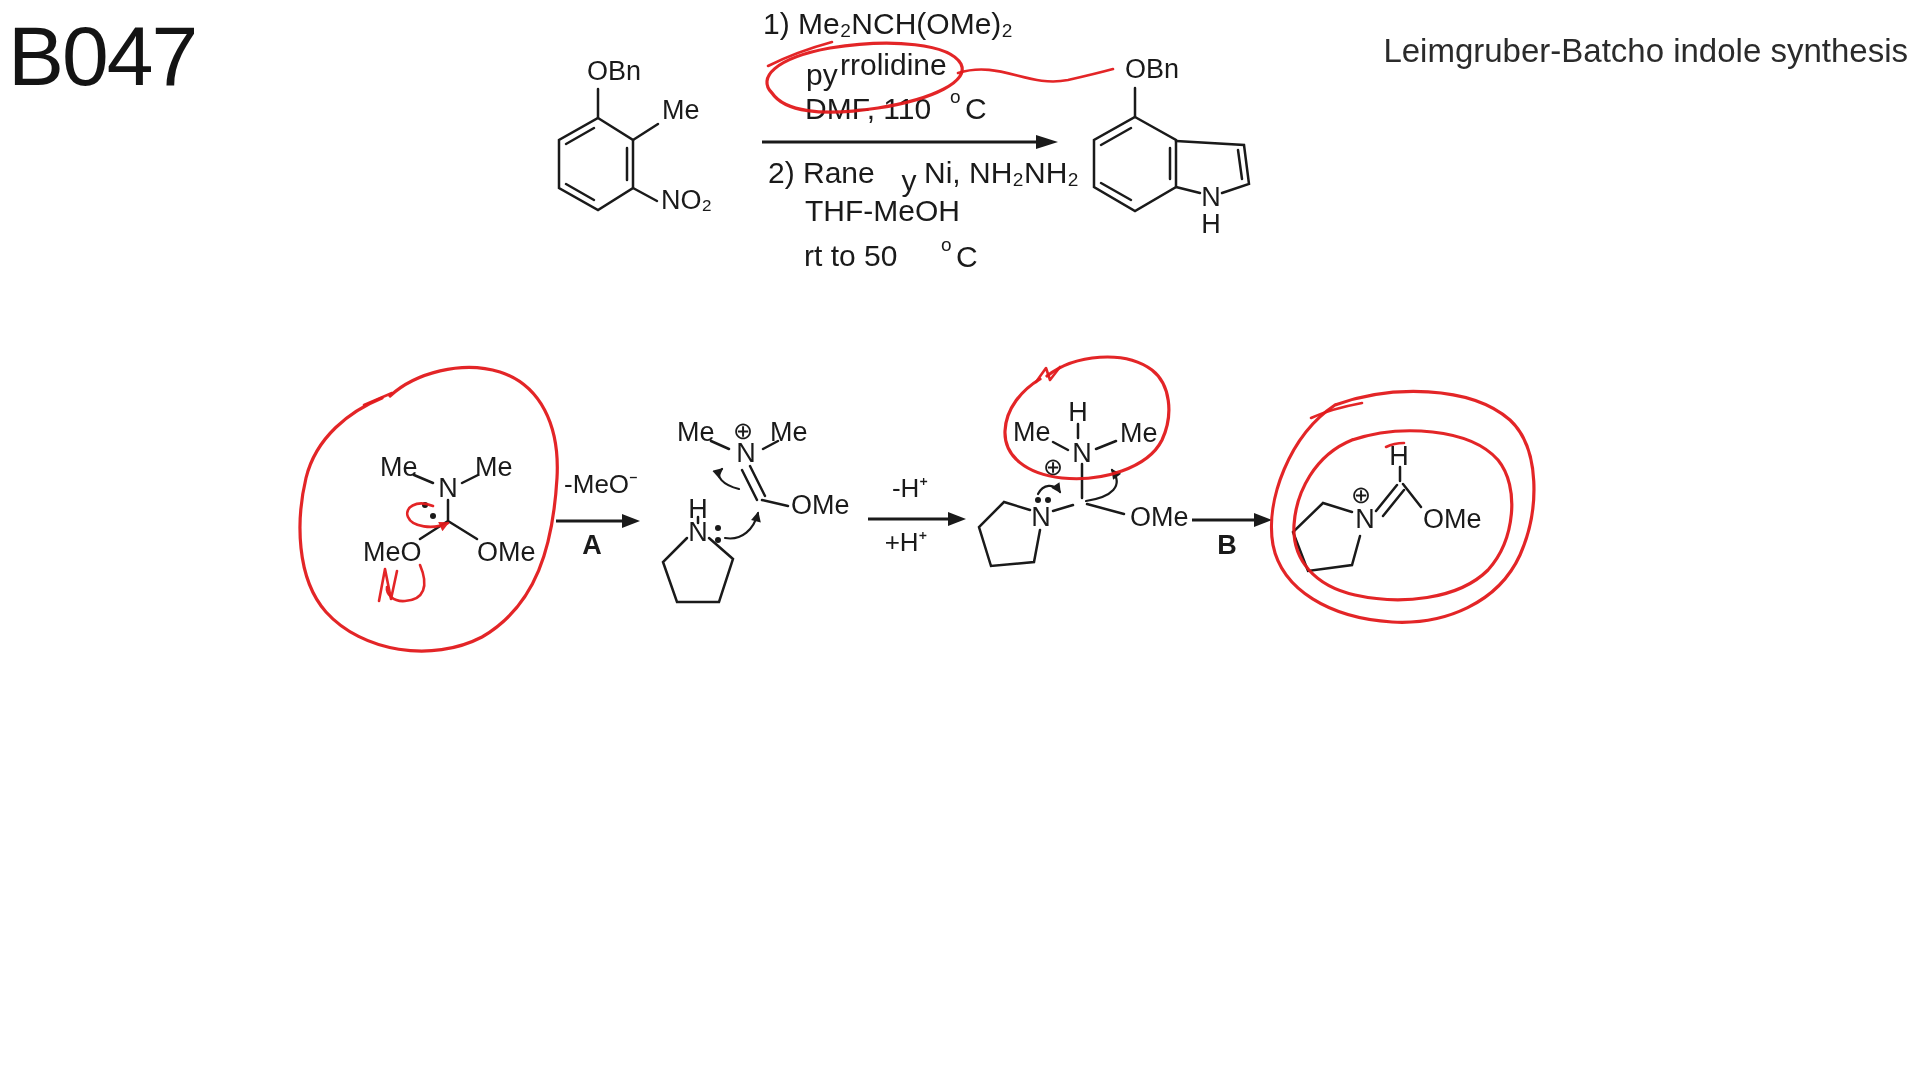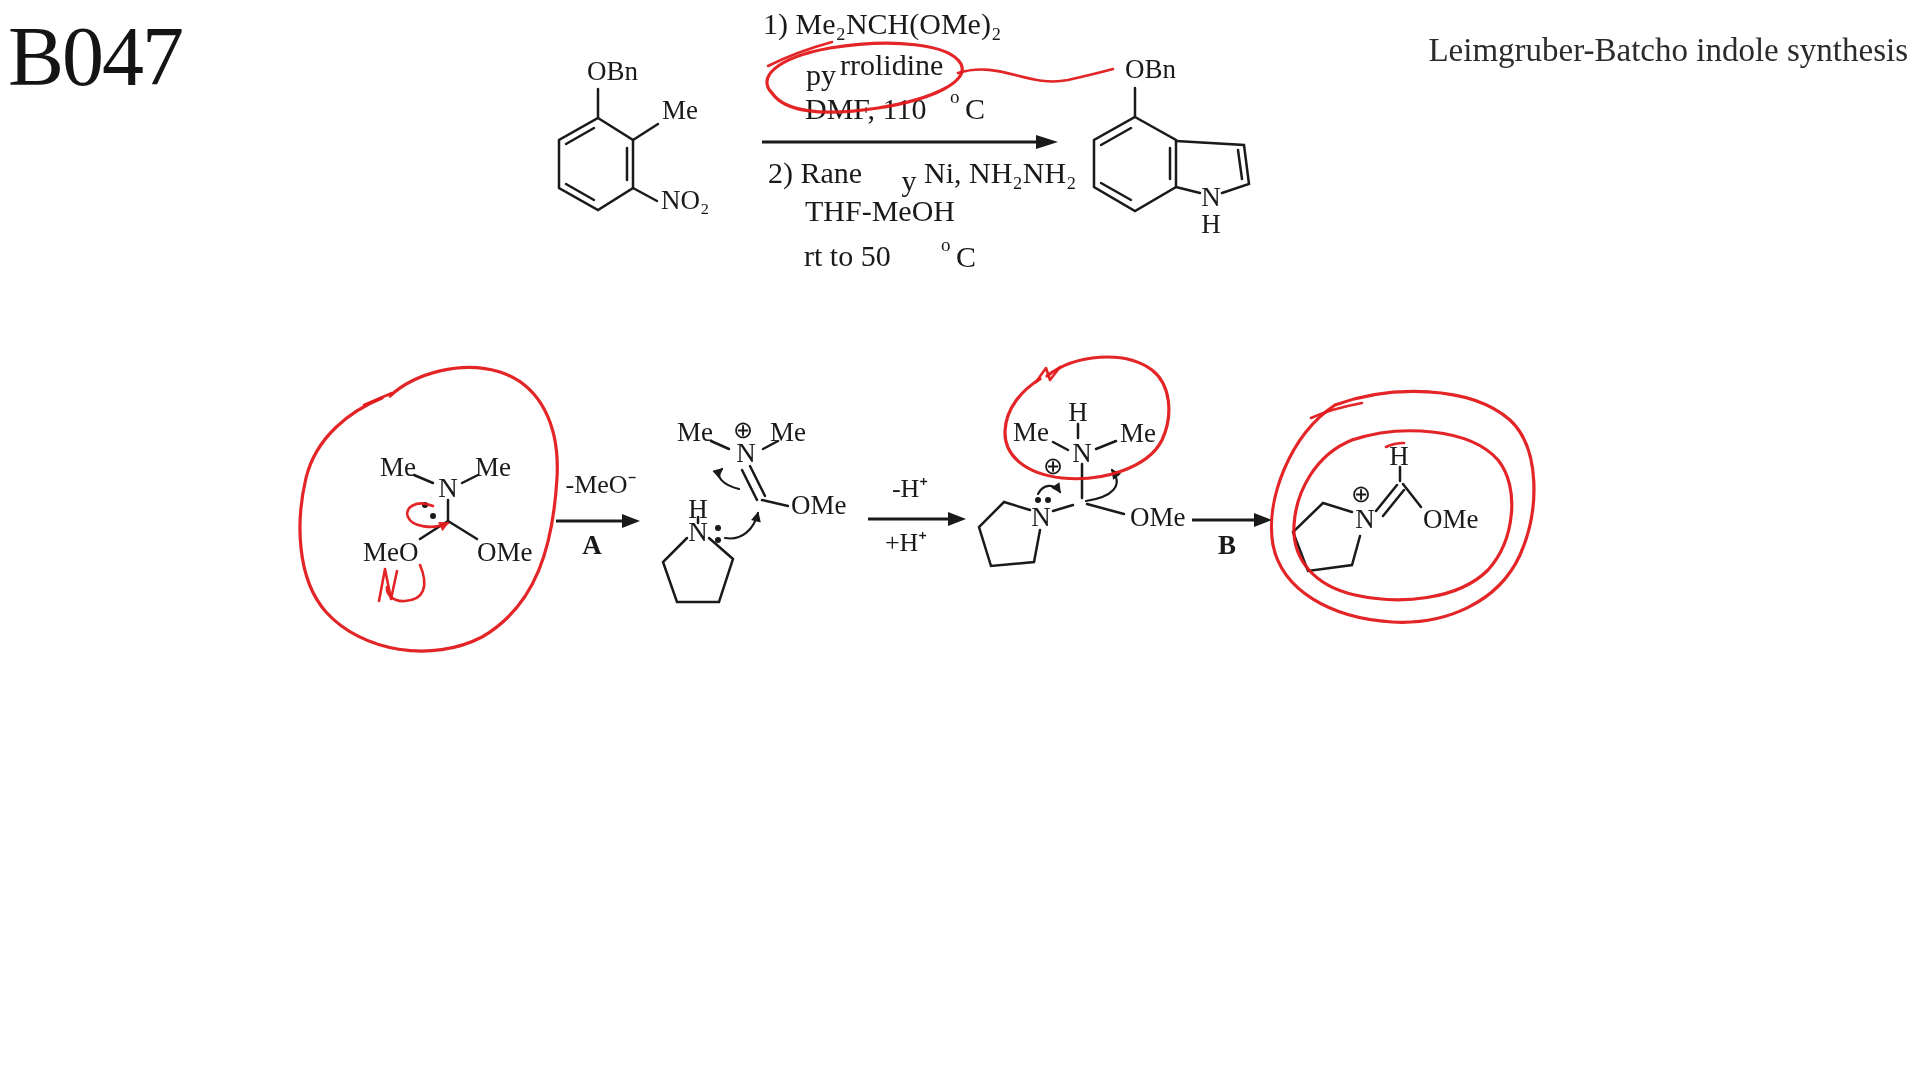--- a/index.html
+++ b/index.html
@@ -1,17 +1,17 @@
 <!DOCTYPE html>
 <html><head>
 <meta charset="utf-8">
 <style>
   html,body{margin:0;padding:0;background:#ffffff;}
   .page{position:relative;width:1920px;height:1080px;background:#ffffff;overflow:hidden;
-        font-family:Liberation Serif, serif;}
+        font-family:Liberation Sans, sans-serif;}
   svg.art{position:absolute;left:0;top:0;}
   text{dominant-baseline:central;fill:#1a1a1a;}
   .chem{font-size:27px;}
   .cond{font-size:30px;}
   .small-sup{font-size:19px;}
   .arrlab{font-size:26px;}
   .boldlab{font-size:27px;font-weight:bold;}
   .charge{font-size:24px;}
   .code{font-size:84px;font-weight:300;letter-spacing:-2px;fill:#141414;}
   .title{font-size:33px;font-weight:300;fill:#2b2b2b;}

